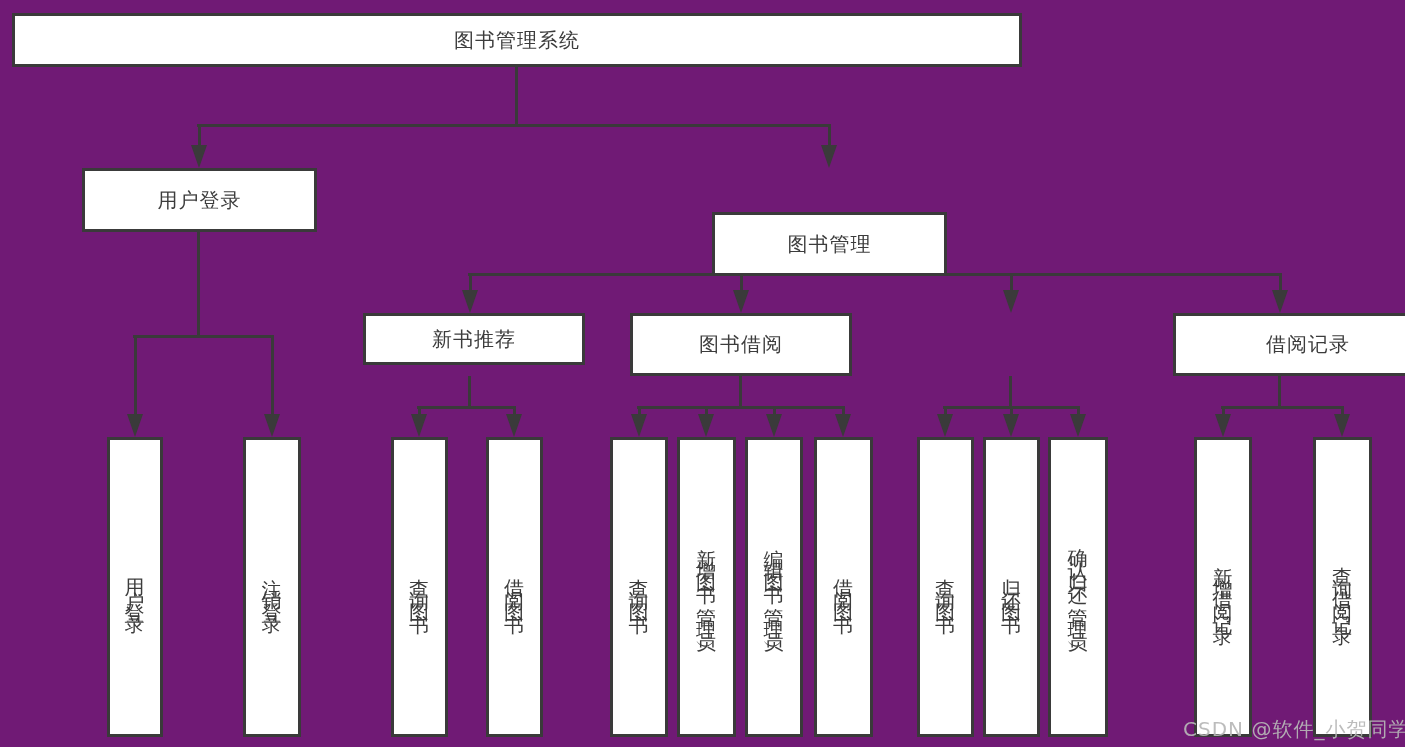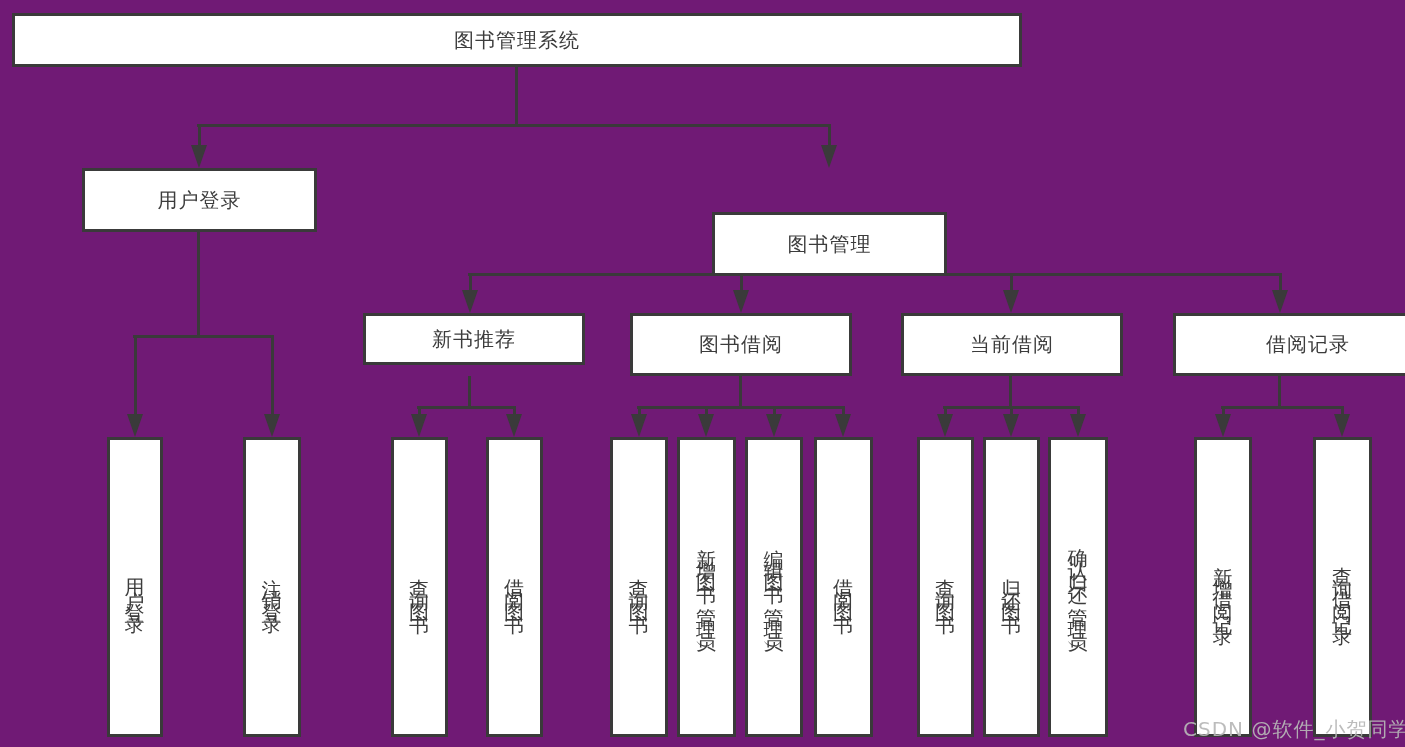--- a/index.html
+++ b/index.html
@@ -100,23 +100,20 @@
   <div class="arrow" style="left:733px; top:273px; height:40px;"></div>
   <div class="arrow" style="left:1003px; top:273px; height:40px;"></div>
   <div class="arrow" style="left:1272px; top:273px; height:40px;"></div>
 
   <div class="box hbox" style="left:363px; top:313px; width:222px; height:52px;">
     <span>新书推荐</span>
   </div>
   <div class="box hbox" style="left:630px; top:313px; width:222px; height:63px;">
     <span>图书借阅</span>
   </div>
-  <div class="box hbox" style="left:901px; top:313px; width:222px; height:63px;">
-    <span>当前借阅</span>
-  </div>
   <div class="box hbox" style="left:1173px; top:313px; width:270px; height:63px;">
     <span>借阅记录</span>
   </div>
 
   <div class="vline" style="left:468px; top:376px; height:30px;"></div>
   <div class="hline" style="left:417px; top:406px; width:99px;"></div>
   <div class="arrow" style="left:411px; top:406px; height:31px;"></div>
   <div class="arrow" style="left:506px; top:406px; height:31px;"></div>
 
   <div class="vline" style="left:739px; top:376px; height:30px;"></div>

